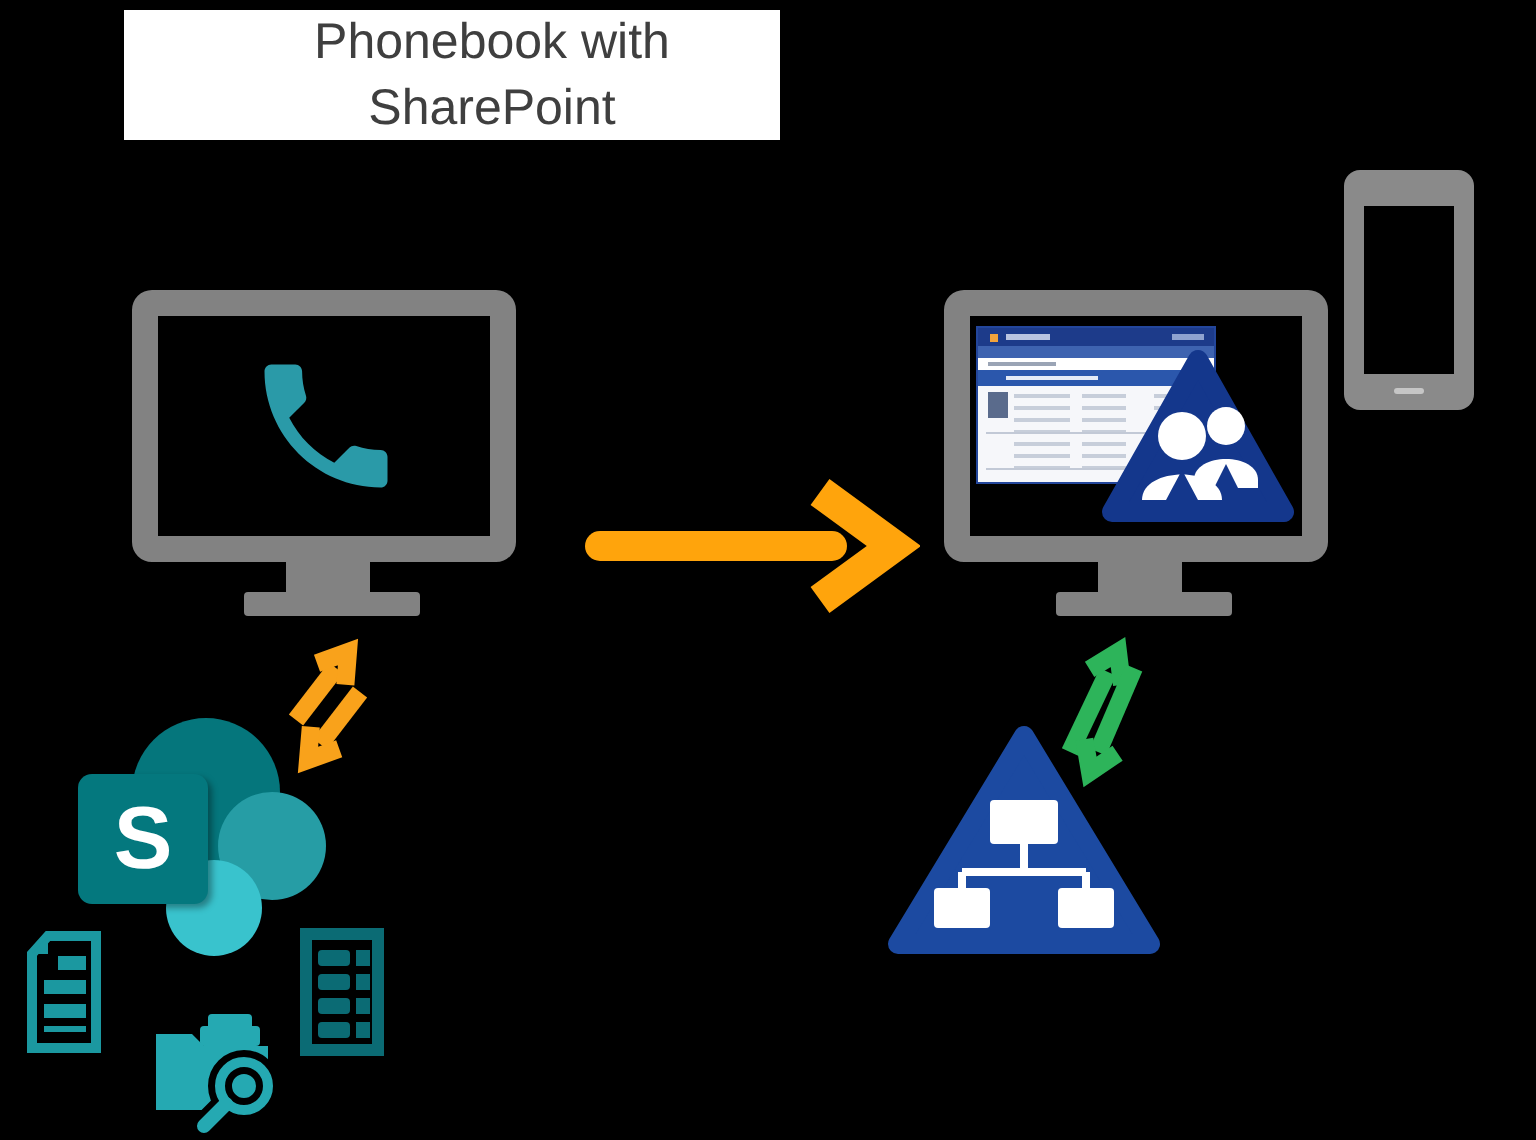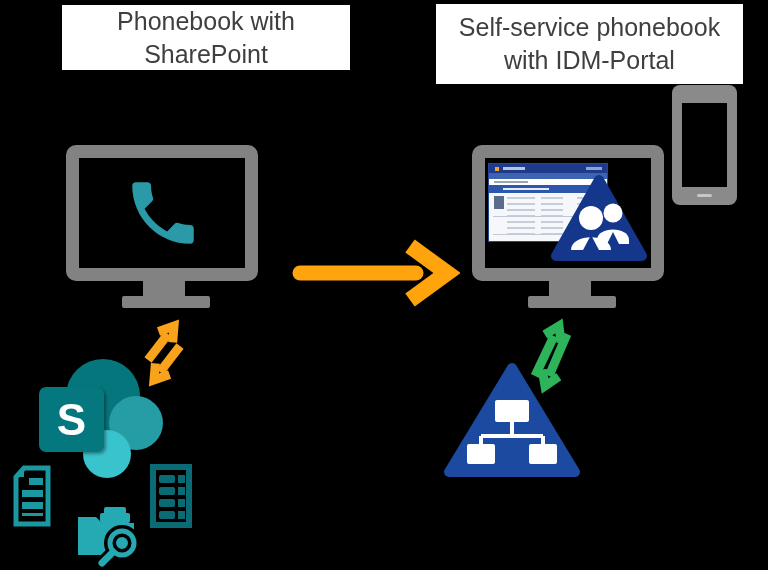--- a/index.html
+++ b/index.html
@@ -44,27 +44,23 @@
     position:absolute;
     background:repeating-linear-gradient(to bottom,#C7CEDA 0 2px,transparent 2px 6px);
   }
   .fake-divider{position:absolute;height:1px;background:#C2C9D6;}
 </style>
 </head>
 <body>
 
 <div id="stage">
 
-  <div class="abs title-box" style="left:62px;top:5px;width:288px;height:65px;">
+  <div class="abs title-box" style="left:62px;top:5px;width:288px;height:65px;padding-left:40px;">
     <span>Phonebook with
 SharePoint</span>
-  </div>
-  <div class="abs title-box" style="left:436px;top:4px;width:307px;height:80px;">
-    <span>Self-service phonebook
-with IDM-Portal</span>
   </div>
 
   <div class="abs monitor-frame" style="left:66px;top:145px;width:192px;height:136px;"></div>
   <div class="abs monitor-neck" style="left:143px;top:281px;width:42px;height:15px;"></div>
   <div class="abs monitor-base" style="left:122px;top:296px;width:88px;height:12px;"></div>
   <svg class="abs" style="left:122px;top:172px;" width="82" height="82" viewBox="0 0 24 24">
     <path fill="#2A9AA8" d="M6.62 10.79c1.44 2.83 3.76 5.14 6.59 6.59l2.2-2.2c.27-.27.67-.36 1.02-.24 1.12.37 2.33.57 3.57.57.55 0 1 .45 1 1V20c0 .55-.45 1-1 1-9.39 0-17-7.61-17-17 0-.55.45-1 1-1h3.5c.55 0 1 .45 1 1 0 1.25.2 2.45.57 3.57.11.35.03.74-.25 1.02l-2.2 2.2z"></path>
   </svg>
 
   <svg class="abs" style="left:288px;top:236px;" width="172" height="76" viewBox="0 0 172 76">

